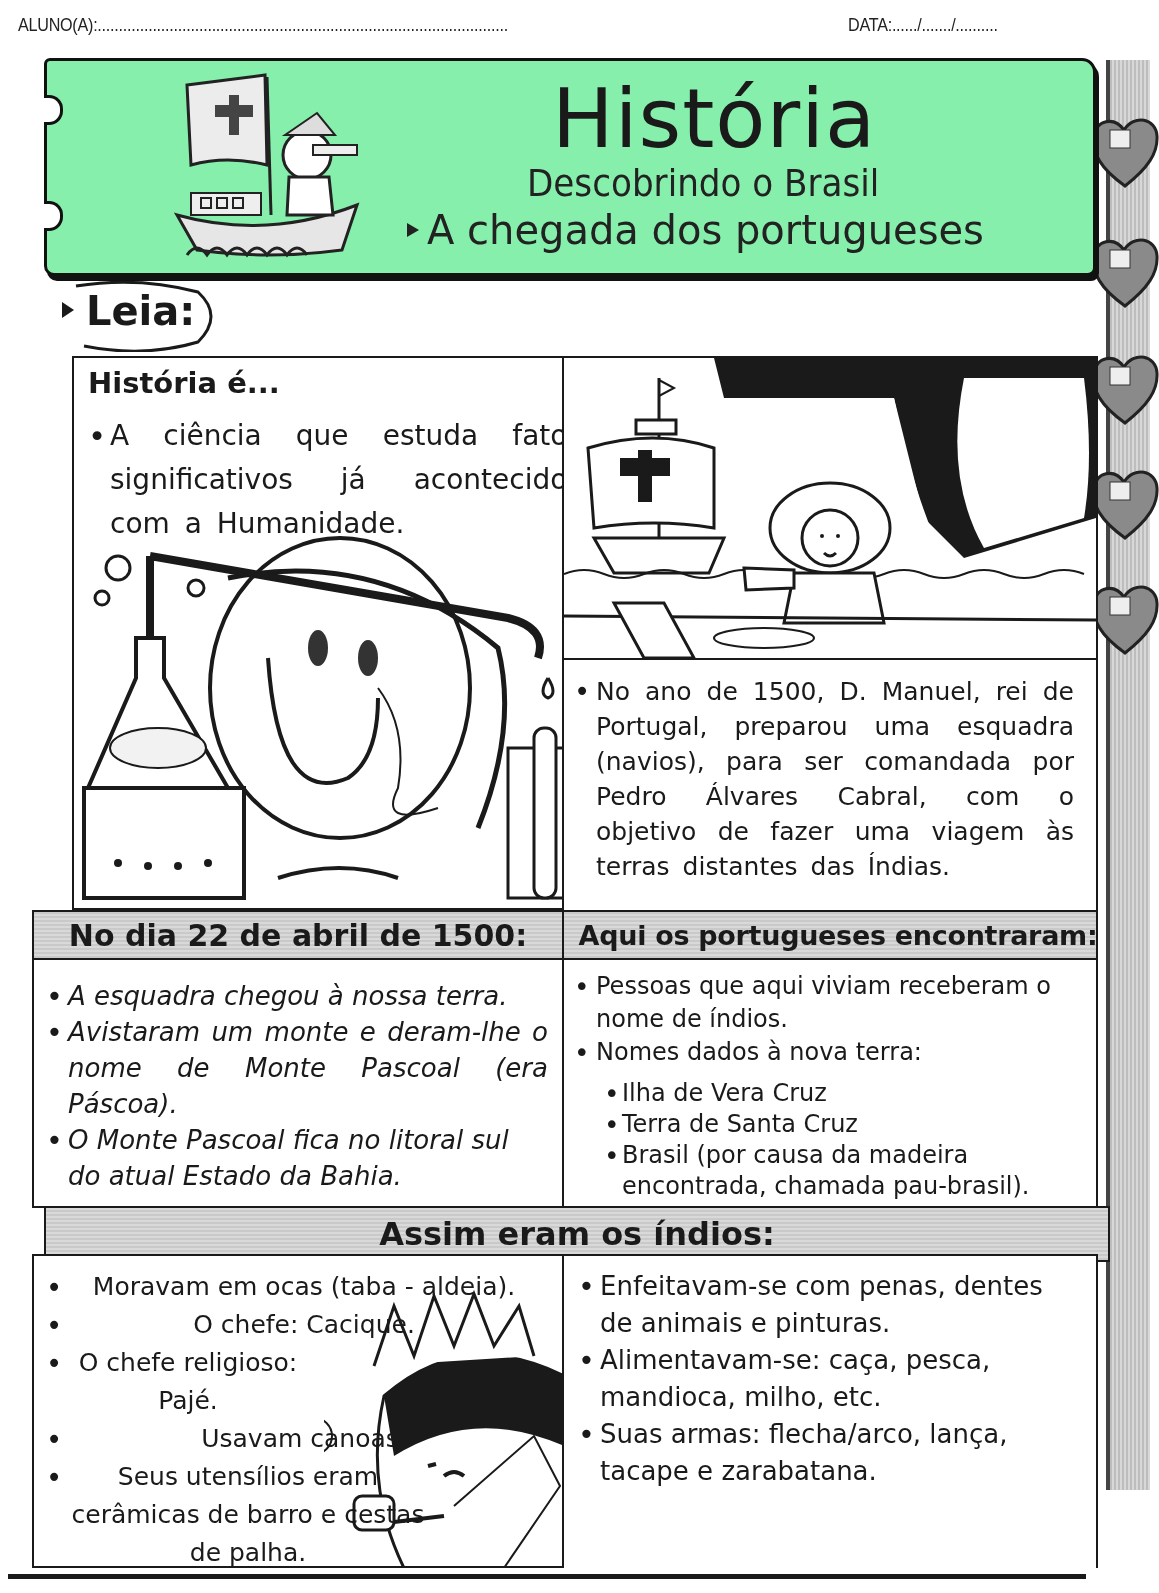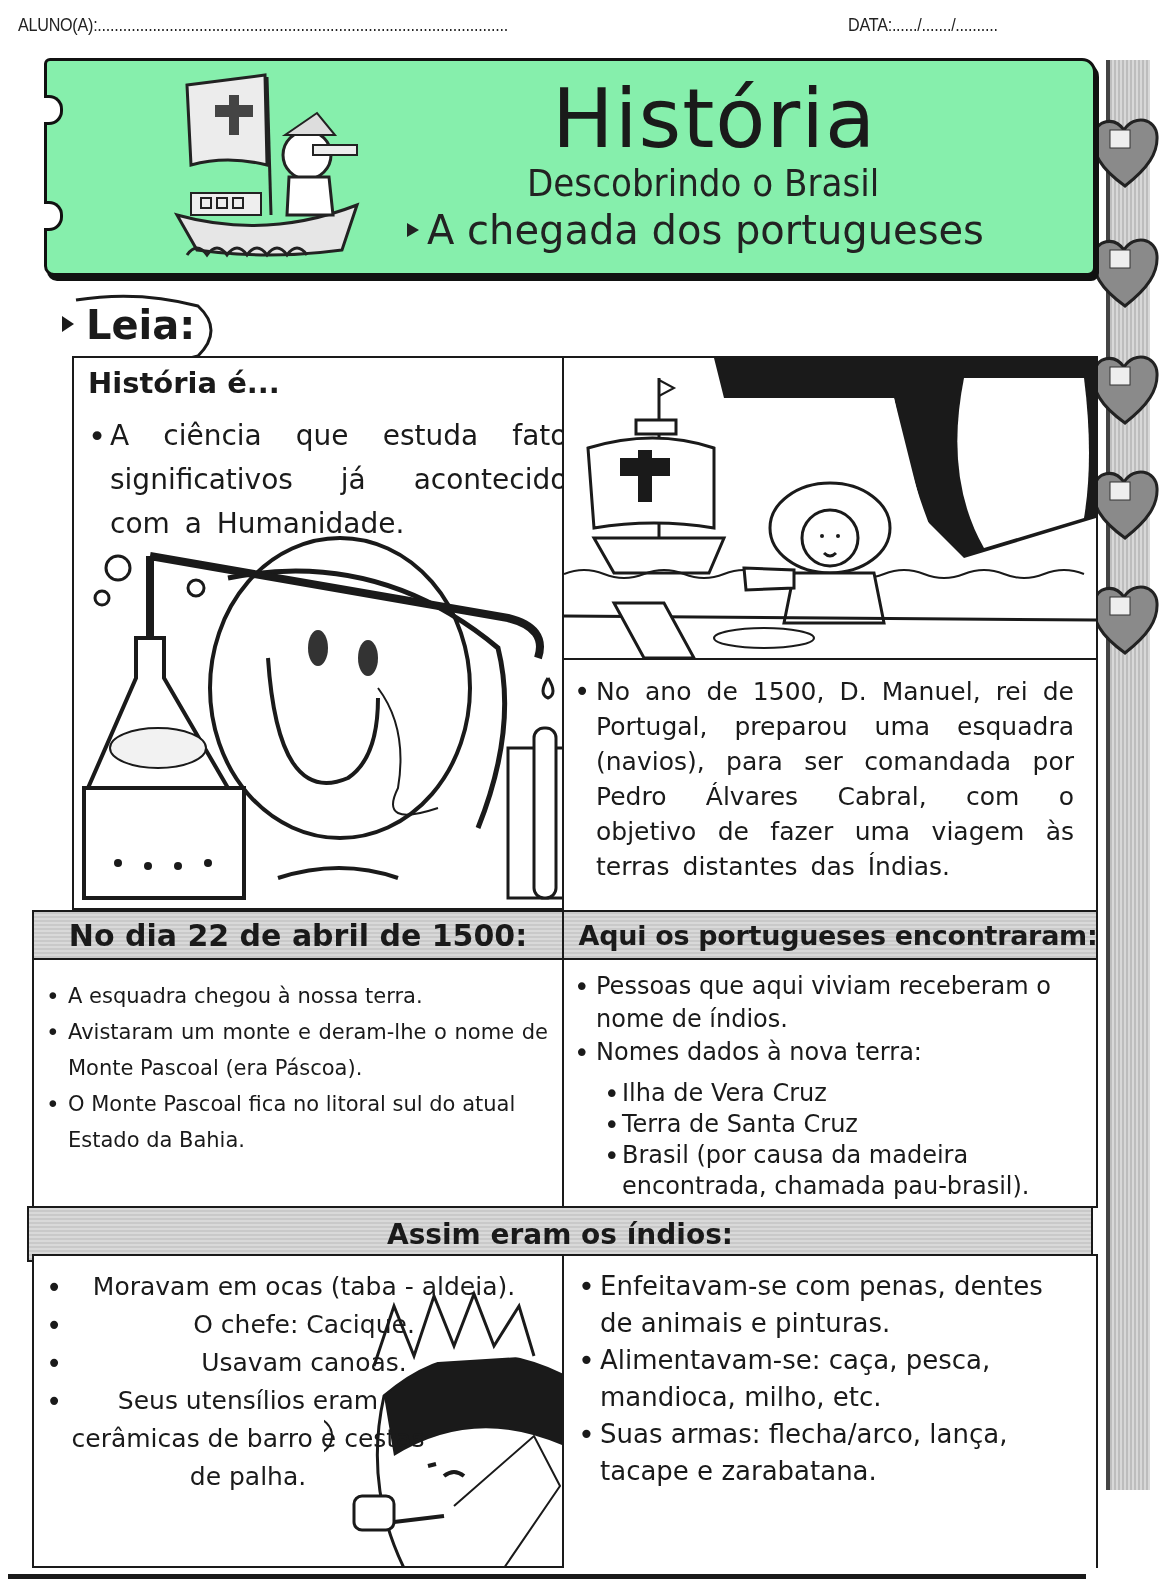--- a/index.html
+++ b/index.html
@@ -23,21 +23,21 @@
   }
   .banner-notch { width: 16px; height: 24px; border: 3px solid #111; border-left: none; border-radius: 0 14px 14px 0; background:#fff; left: -3px; }
   #title-main { left: 505px; top: 10px; font-size: 82px; font-weight: 500; letter-spacing: 1px; color: #1a1a1a; font-family: "DejaVu Sans", sans-serif; }
   #title-sub { left: 480px; top: 100px; font-size: 38px; color: #222; font-family: "DejaVu Sans Condensed", "DejaVu Sans", sans-serif; }
   #title-topic-wrap { left: 360px; top: 146px; font-size: 40px; color: #222; display: flex; align-items: center; gap: 8px; }
   .tri { width: 0; height: 0; border-top: 7px solid transparent; border-bottom: 7px solid transparent; border-left: 12px solid #222; display: inline-block; }
 
   .ship-illus { left: 110px; top: 4px; width: 230px; height: 200px; }
 
   
-  #leia { left: 48px; top: 280px; width: 170px; height: 72px; margin-top: 14px; }
+  #leia { left: 48px; top: 280px; width: 170px; height: 72px; }
   #leia-text { position: absolute; left: 38px; top: 8px; font-size: 40px; font-weight: bold; color: #1a1a1a; }
   #leia svg { position: absolute; left: 0; top: 0; }
 
   
   .cell { position: absolute; border: 2px solid #1a1a1a; box-sizing: border-box; background: #fff; overflow: hidden; }
   .hdr { position: absolute; border: 2px solid #1a1a1a; box-sizing: border-box; background: repeating-linear-gradient(0deg, #c9c9c9 0 2px, #d9d9d9 2px 4px); font-weight: bold; font-size: 30px; color: #1a1a1a; display: flex; align-items: center; justify-content: center; white-space: nowrap; }
 
   ul.b { list-style: none; margin: 0; padding: 0; }
   ul.b li { position: relative; padding-left: 28px; }
   ul.b li::before { content: "•"; position: absolute; left: 6px; top: 0; font-size: 1.1em; }
@@ -174,57 +174,58 @@
 <div class="cell" style="left:562px; top:658px; width:536px; height:254px;">
   <ul class="b txt justify abs" style="left:4px; top:14px; width:506px; font-size:25px; line-height:35px; word-spacing:5px;">
     <li>No ano de 1500, D. Manuel, rei de Portugal, preparou uma esquadra (navios), para ser comandada por Pedro Álvares Cabral, com o objetivo de fazer uma viagem às terras distantes das Índias.</li>
   </ul>
 </div>
 
 <div class="hdr" style="left:32px; top:910px; width:532px; height:50px; font-size:30px;">No dia 22 de abril de 1500:</div>
 <div class="hdr" style="left:562px; top:910px; width:536px; height:50px; font-size:27px; letter-spacing:-0.3px;padding-left:16px;">Aqui os portugueses encontraram:</div>
 
 <div class="cell" style="left:32px; top:958px; width:532px; height:250px;">
-  <ul class="b txt abs" style="left:6px; top:18px; width:508px; font-size:21px; line-height:36px;">
+  <ul class="b txt abs" style="left:6px; top:18px; width:508px; font-size:26px; line-height:36px;font-style:italic;">
     <li>A esquadra chegou à nossa terra.</li>
     <li class="justify">Avistaram um monte e deram-lhe o nome de Monte Pascoal (era Páscoa).</li>
     <li>O Monte Pascoal fica  no litoral sul do atual Estado da Bahia.</li>
   </ul>
 </div>
 
 <div class="cell" style="left:562px; top:958px; width:536px; height:250px;">
   <ul class="b txt abs" style="left:4px; top:10px; width:510px; font-size:24px; line-height:33px;">
     <li>Pessoas que aqui viviam receberam o nome de índios.</li>
     <li>Nomes dados à nova terra:</li>
   </ul>
   <ul class="b sub txt abs" style="left:34px; top:118px; width:470px; font-size:24px; line-height:31px;">
     <li>Ilha de Vera Cruz</li>
     <li>Terra de Santa Cruz</li>
     <li>Brasil (por causa da madeira encontrada, chamada pau-brasil).</li>
   </ul>
 </div>
 
-<div class="hdr" style="left:27px; top:1206px; width:1066px; height:56px; font-size:28px;">Assim eram os índios:</div>
+<div class="hdr" style="left:44px; top:1206px; width:1066px; height:56px; font-size:32px;">Assim eram os índios:</div>
 
 <div class="cell" style="left:32px; top:1254px; width:532px; height:314px;text-align:center;">
   <svg class="abs" style="left:290px; top:30px;" width="240" height="282" viewBox="0 0 240 282">
     <path d="M60 110 Q140 40 240 90 L240 282 L80 282 Q40 200 60 110Z" fill="#fff" stroke="#1a1a1a" stroke-width="3"></path>
     <path d="M60 110 Q140 40 240 90 L240 160 Q150 120 70 170 Z" fill="#1a1a1a"></path>
     <path d="M50 80 L70 20 L90 70 L110 10 L130 60 L150 8 L170 60 L195 20 L210 70" fill="#fff" stroke="#1a1a1a" stroke-width="3"></path>
     <path d="M120 190 q10 -8 20 0" fill="none" stroke="#1a1a1a" stroke-width="4"></path>
     <path d="M104 180 l8 -2" stroke="#1a1a1a" stroke-width="4"></path>
     <rect x="30" y="210" width="40" height="34" rx="8" fill="#fff" stroke="#1a1a1a" stroke-width="3"></rect>
     <path d="M70 236 L120 230" stroke="#1a1a1a" stroke-width="4"></path>
     <path d="M130 220 L210 150 L236 200 L180 282" fill="#fff" stroke="#1a1a1a" stroke-width="2"></path>
     <circle cx="-20" cy="98" r="10" fill="none" stroke="#1a1a1a" stroke-width="2"></circle>
     <circle cx="-10" cy="150" r="18" fill="none" stroke="#1a1a1a" stroke-width="2"></circle>
   </svg>
   <ul class="b txt abs" style="left:6px; top:12px; width:500px; font-size:25px; line-height:38px;">
     <li>Moravam em ocas (taba - aldeia).</li>
     <li>O chefe: Cacique.</li>
+    <li style="width:240px">O chefe religioso: Pajé.</li>
     <li>Usavam canoas.</li>
     <li style="width:360px">Seus utensílios eram cerâmicas de barro e cestas de palha.</li>
   </ul>
 </div>
 
 <div class="cell" style="left:562px; top:1254px; width:536px; height:314px; border-bottom:none; border-right-width:2px;">
   <ul class="b txt abs" style="left:8px; top:12px; width:500px; font-size:26px; line-height:37px;">
     <li>Enfeitavam-se com penas, dentes de animais e pinturas.</li>
     <li>Alimentavam-se: caça, pesca, mandioca, milho, etc.</li>
     <li>Suas armas: flecha/arco, lança, tacape e zarabatana.</li>

